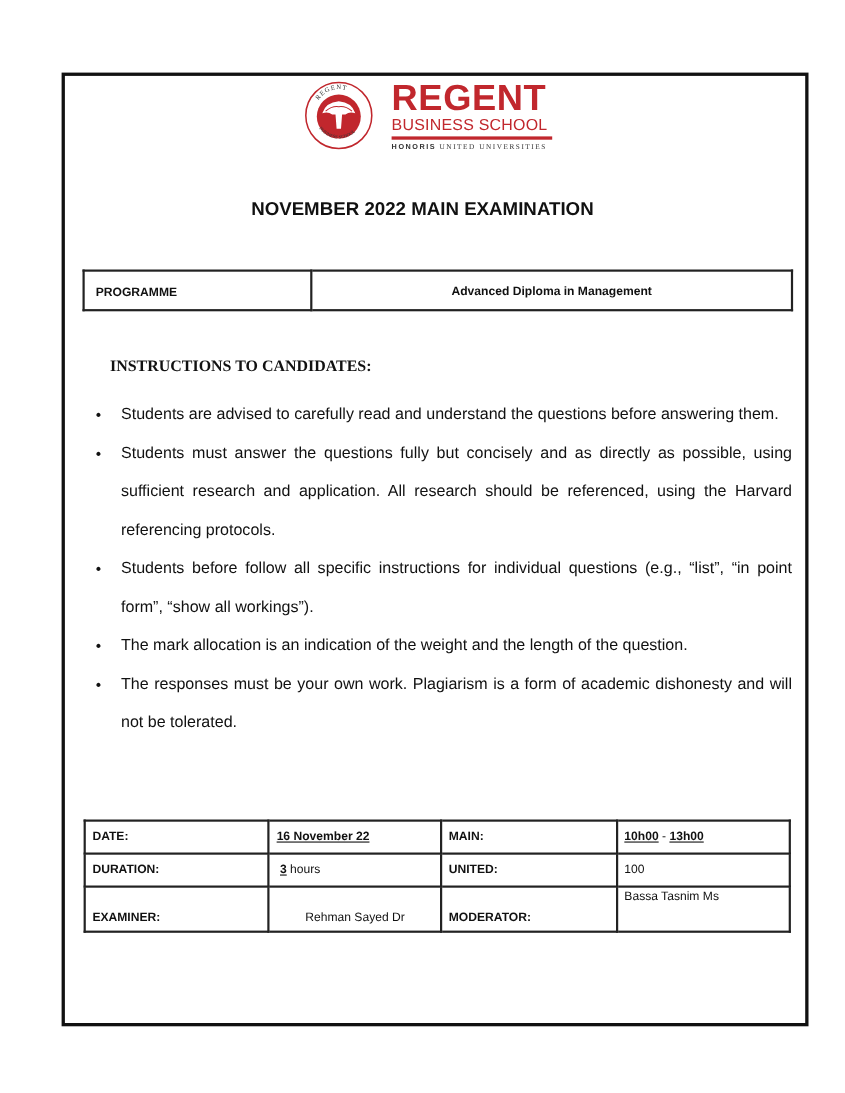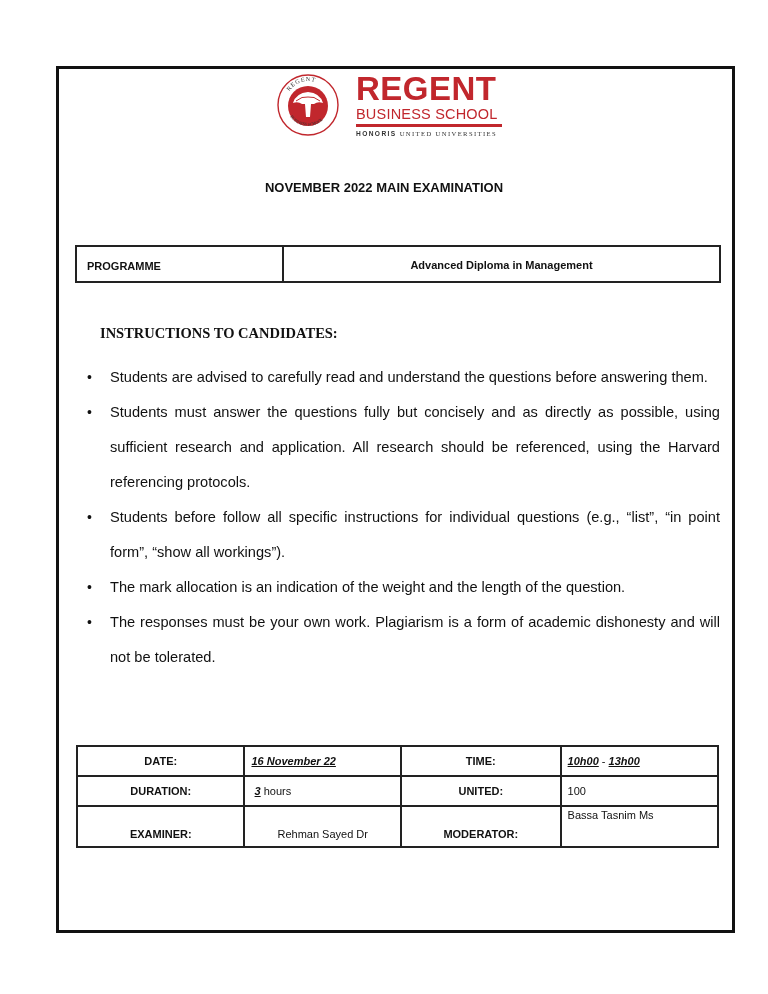--- a/index.html
+++ b/index.html
@@ -6,37 +6,37 @@
     body { width: 768px; height: 994px; position: relative; overflow: hidden; font-family: "Liberation Sans", sans-serif; color: #111; }
     .frame { position: absolute; left: 56px; top: 66px; width: 673px; height: 861px; border: 3px solid #111; }
     .logo { position: absolute; left: 276px; top: 73px; width: 230px; height: 66px; }
     .seal { position: absolute; left: 0; top: 0; width: 64px; height: 64px; }
     .wordmark { position: absolute; left: 80px; top: 0; width: 150px; }
     .wm-title { color: #c1272d; font-weight: bold; font-size: 33px; line-height: 32px; letter-spacing: 0.5px; }
     .wm-sub { color: #c1272d; font-size: 14.5px; line-height: 16px; margin-top: 1px; letter-spacing: 0.2px; }
     .wm-rule { height: 3px; background: #c1272d; margin-top: 2px; width: 146px; }
     .wm-tag { font-size: 6.6px; letter-spacing: 1.4px; margin-top: 3px; color: #333; font-family: "Liberation Serif", serif; }
     .wm-tag b { font-family: "Liberation Sans", sans-serif; }
-    .exam-title { position: absolute; left: 0; width: 768px; top: 180px; text-align: center; font-weight: bold; font-size: 13px; }
+    .exam-title { position: absolute; left: 0; width: 768px; top: 180px; text-align: center; font-weight: bold; font-size: 17px; }
     table { border-collapse: collapse; position: absolute; }
     .prog { left: 75px; top: 245px; width: 646px; }
     .prog td { border: 2px solid #222; height: 22px; font-size: 11px; padding: 0; }
     .prog td.lbl { width: 195px; font-weight: bold; padding-left: 10px; padding-top: 4px; }
     .prog td.val { text-align: center; vertical-align: top; padding-top: 12px; }
     .prog td.val.bold { font-weight: bold; }
     .instr-title { position: absolute; left: 100px; top: 325px; font-family: "Liberation Serif", serif; font-weight: bold; font-size: 14.5px; }
     .bullets { position: absolute; left: 86px; top: 360px; width: 634px; font-size: 14.6px; line-height: 35px; }
     .bullet { position: relative; padding-left: 24px; }
     .bullet .dot { position: absolute; left: 1px; top: 0; font-size: 14px; }
     .details { left: 76px; top: 745px; width: 643px; }
     .details td { border: 2px solid #222; font-size: 11px; padding: 0 6px; height: 28px; }
-    .details td.k { font-weight: bold; text-align: center; }
+    .details td.k { font-weight: bold; }
     .details tr.r3 td { height: 33px; vertical-align: bottom; padding-bottom: 6px; }
     .details tr.r3 td.top { vertical-align: top; padding-top: 2px; padding-bottom: 0; }
-    .ub { text-decoration: underline; font-weight: bold; font-style: italic; }
+    .ub { text-decoration: underline; font-weight: bold; }
   </style>
 </head>
 <body>
 
 <div class="frame"></div>
 
 <div class="logo">
   <svg class="seal" viewBox="0 0 64 64">
     <circle cx="32" cy="32" r="30" fill="#fff" stroke="#c1272d" stroke-width="1.4"></circle>
     <circle cx="32" cy="33" r="20" fill="#c1272d"></circle>
@@ -97,21 +97,21 @@
   <colgroup>
       <col style="width:168px">
       <col style="width:157px">
       <col style="width:160px">
       <col style="width:158px">
     </colgroup>
   <tbody>
       <tr>
     <td class="k">DATE:</td>
     <td class="ub">16 November 22</td>
-    <td class="k">TIME:</td>
+    <td class="k">MAIN:</td>
     <td><span class="ub">10h00</span><span> - </span><span class="ub">13h00</span></td>
   </tr>
   <tr>
     <td class="k">DURATION:</td>
     <td>&nbsp;<span class="ub">3</span><span> hours</span></td>
     <td class="k">UNITED:</td>
     <td>100</td>
   </tr>
   <tr class="r3">
     <td class="k">EXAMINER:</td>

